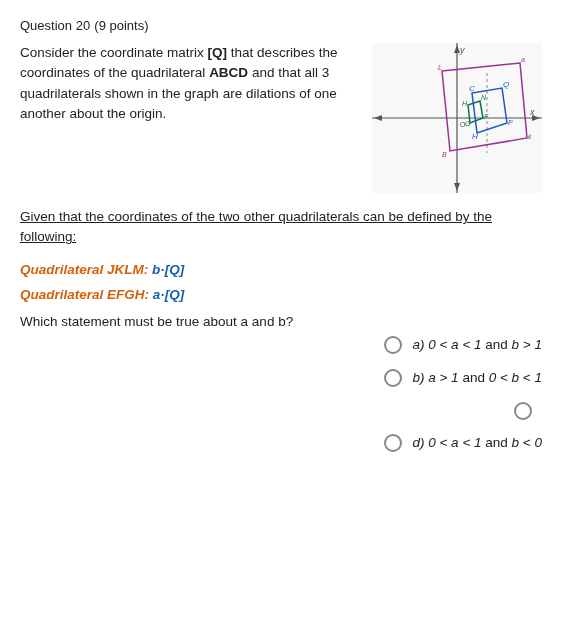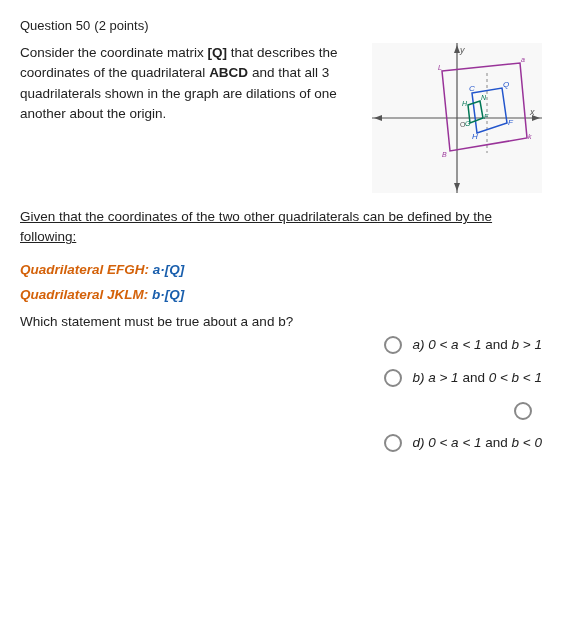--- a/index.html
+++ b/index.html
@@ -106,22 +106,22 @@
       font-weight: bold;
       text-align: right;
     }
   </style>
 </head>
 <body>
 
 <div>
 
   <div class="question-header">
-    <span>Question </span><span>50</span>
-    <span>(2 points)</span>
+    <span>Question </span><span>20</span>
+    <span>(9 points)</span>
   </div>
 
   <div class="content-area">
     <div class="text-block">
       Consider the coordinate matrix <span class="matrix-bracket">[Q]</span> that describes the coordinates of the quadrilateral <span class="abcd-bold">ABCD</span> and that all 3 quadrilaterals shown in the graph are dilations of one another about the origin.
     </div>
     <div class="graph-area">
       
       <svg viewBox="0 0 170 150" xmlns="http://www.w3.org/2000/svg">
 
@@ -160,27 +160,27 @@
 
         <text x="158" y="72" font-size="9" fill="#555" font-style="italic">x</text>
         <text x="88" y="10" font-size="9" fill="#555" font-style="italic">y</text>
       </svg>
     </div>
   </div>
 
   <div class="given-text">Given that the coordinates of the two other quadrilaterals can be defined by the following:</div>
 
   <div class="quad-line">
+    <span class="quad-label">Quadrilateral JKLM:</span>
+    <span class="quad-value"> b·[Q]</span>
+  </div>
+
+  <div class="quad-line">
     <span class="quad-label">Quadrilateral EFGH:</span>
     <span class="quad-value"> a·[Q]</span>
-  </div>
-
-  <div class="quad-line">
-    <span class="quad-label">Quadrilateral JKLM:</span>
-    <span class="quad-value"> b·[Q]</span>
   </div>
 
   <div class="question-text">Which statement must be true about a and b?</div>
 
   <ul class="options">
 
     <li class="option-item">
       <div class="radio-circle"></div>
       <span class="option-text">
         <span class="letter">a)</span>

